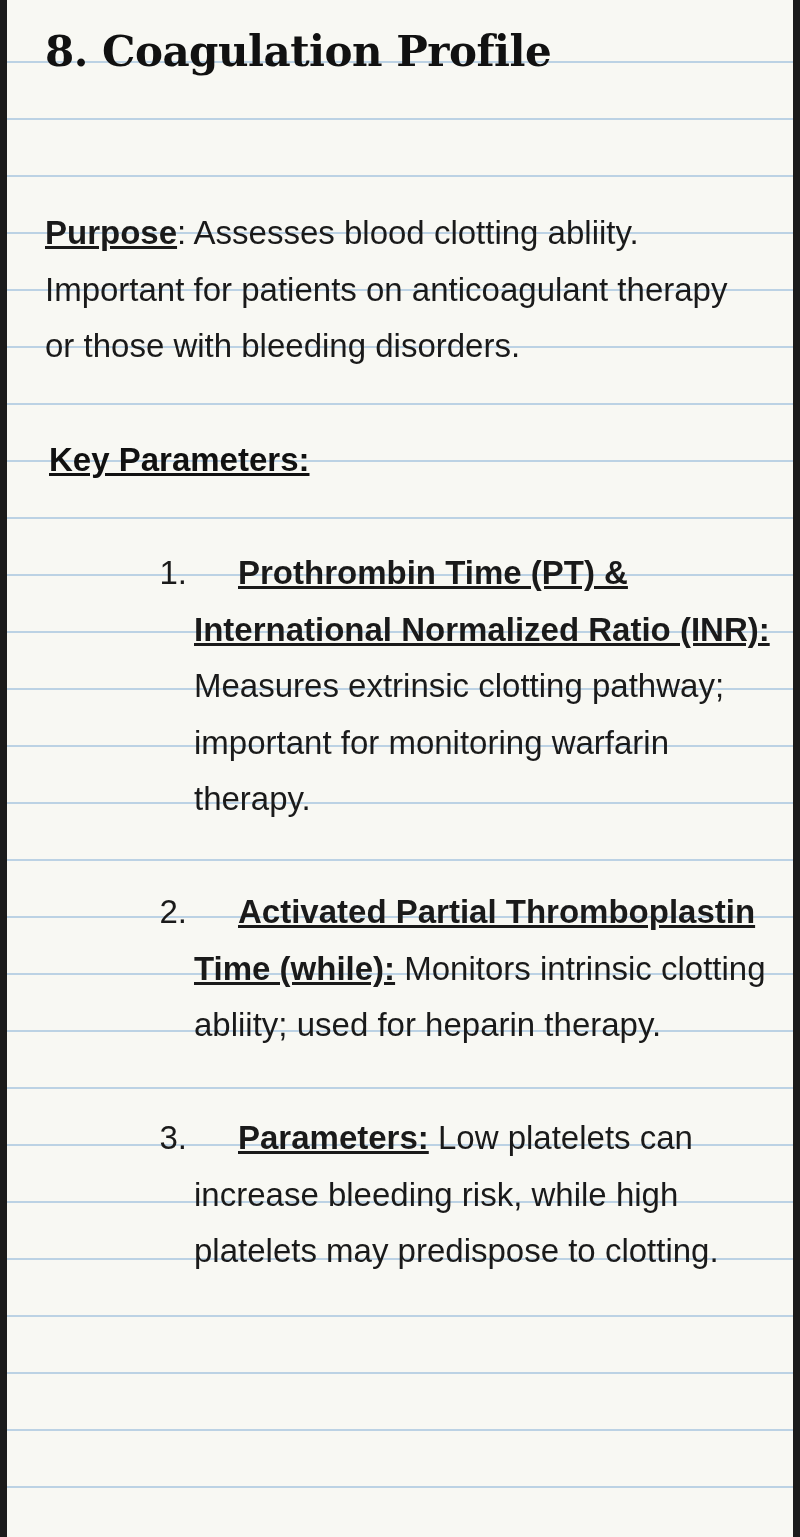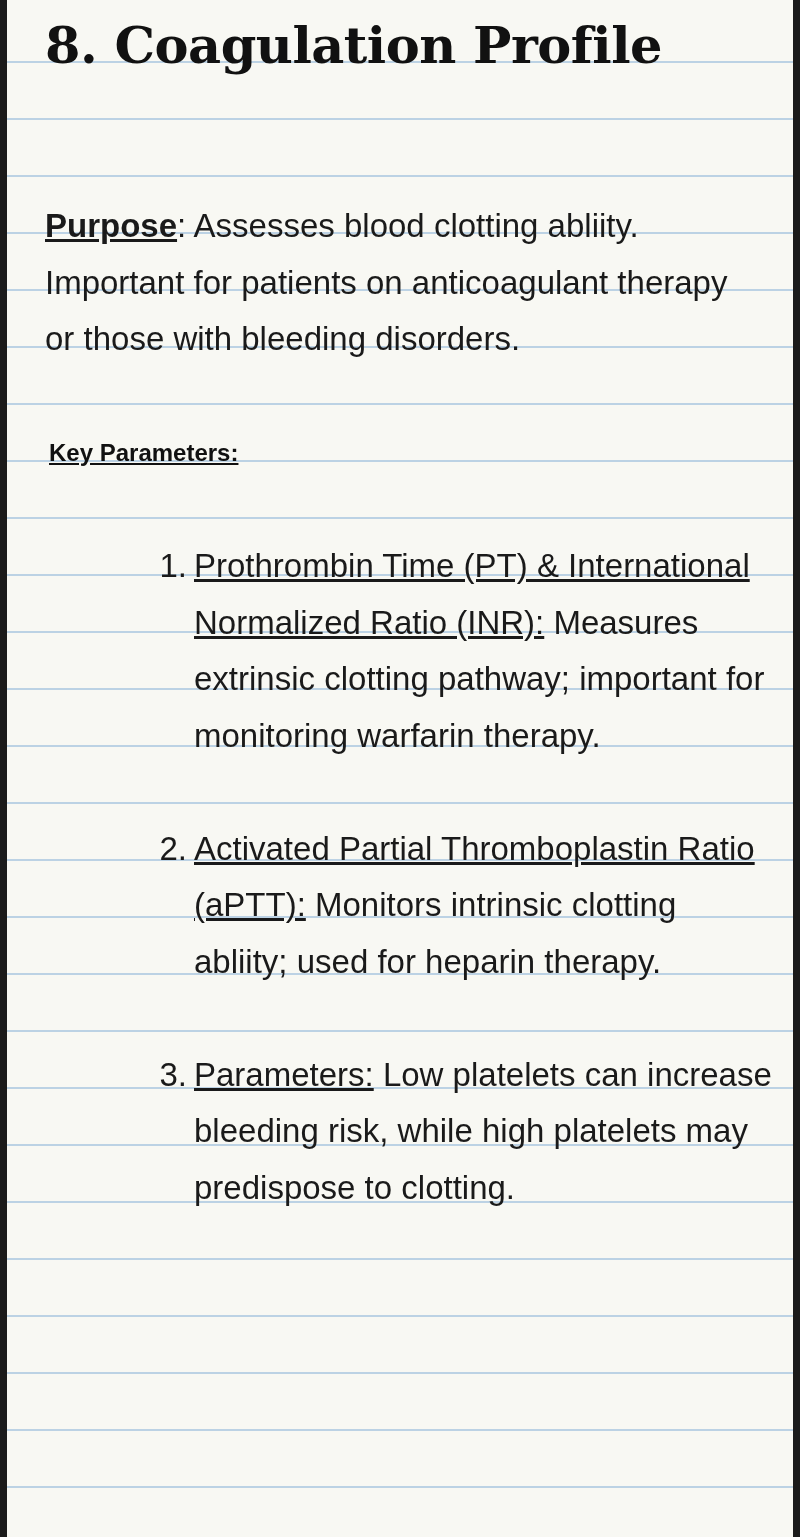--- a/index.html
+++ b/index.html
@@ -48,46 +48,46 @@
   .content {
     position: relative;
     z-index: 1;
     padding: 0 18px 0 22px;
   }
 
   
   .title {
     font-family: "DejaVu Serif", serif;
     font-weight: bold;
-    font-size: 51px;
+    font-size: 42px;
     line-height: 62px;
     color: #111;
     letter-spacing: -0.5px;
-    margin: 14px 0 0 16px;
+    margin: 21px 0 0 16px;
   }
 
   
   .para {
     font-size: 33px;
     line-height: 56.5px;
     color: #1a1a1a;
     margin: 0 0 0 20px;
     max-width: 712px;
   }
   .para.purpose {
     margin-top: 122px;
     margin-left: 16px;
   }
   .lead {
     font-weight: bold;
     text-decoration: underline;
   }
 
   .section-head {
-    font-size: 24px;
+    font-size: 33px;
     line-height: 56.5px;
     font-weight: bold;
     text-decoration: underline;
     color: #111;
     margin: 57px 0 0 20px;
   }
 
   
   ol.params {
     list-style: none;
@@ -110,22 +110,23 @@
     position: absolute;
     left: 104px;
     top: 0;
     width: 54px;
     text-align: right;
     font-size: 33px;
     line-height: 56.5px;
     color: #1a1a1a;
   }
   .term {
-    font-weight: normal;
+    font-weight: bold;
     text-decoration: underline;
+    margin-left: 44px;
   }
 </style>
 </head>
 <body>
 
 <div class="page">
   <div class="rules"></div>
 
   <div class="content">
 
@@ -137,21 +138,21 @@
 
     <p class="section-head">Key Parameters:</p>
 
     <ol class="params">
       <li>
         <span class="num">1.</span>
         <span class="term">Prothrombin Time (PT) &amp; International Normalized Ratio (INR):</span><span> Measures extrinsic clotting pathway; important for monitoring warfarin therapy.</span>
       </li>
       <li>
         <span class="num">2.</span>
-        <span class="term">Activated Partial Thromboplastin Ratio (aPTT):</span><span> Monitors intrinsic clotting abliity; used for heparin therapy.</span>
+        <span class="term">Activated Partial Thromboplastin Time (while):</span><span> Monitors intrinsic clotting abliity; used for heparin therapy.</span>
       </li>
       <li>
         <span class="num">3.</span>
         <span class="term">Parameters:</span><span> Low platelets can increase bleeding risk, while high platelets may predispose to clotting.</span>
       </li>
     </ol>
 
   </div>
 </div>
 

